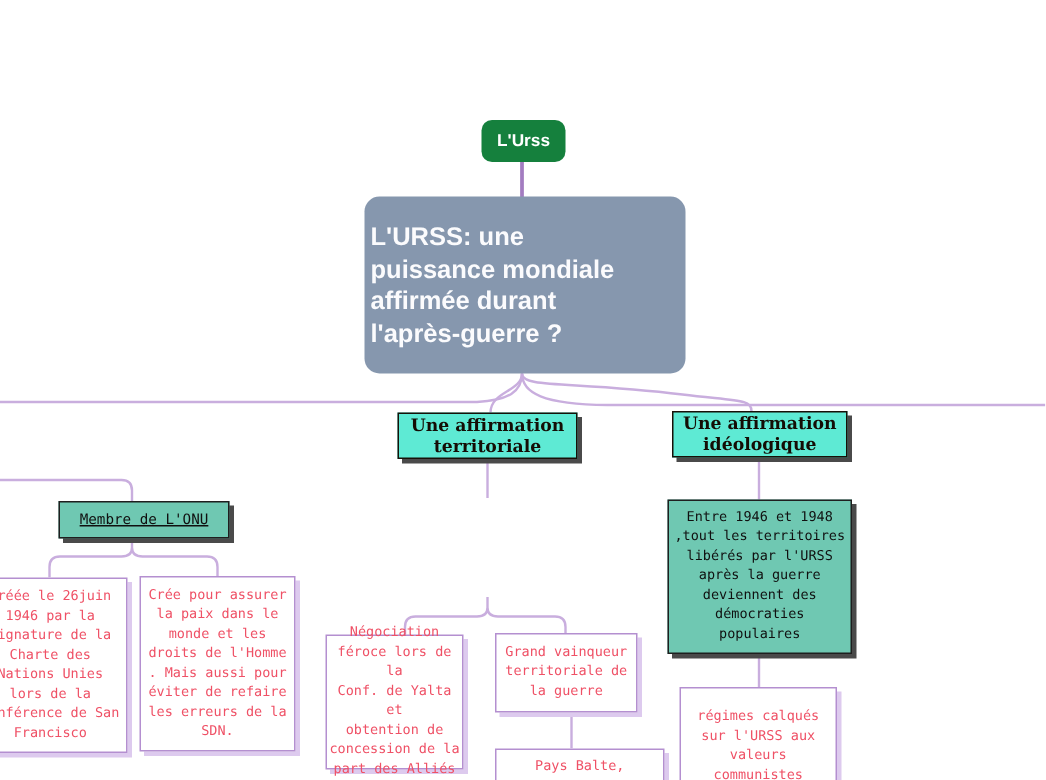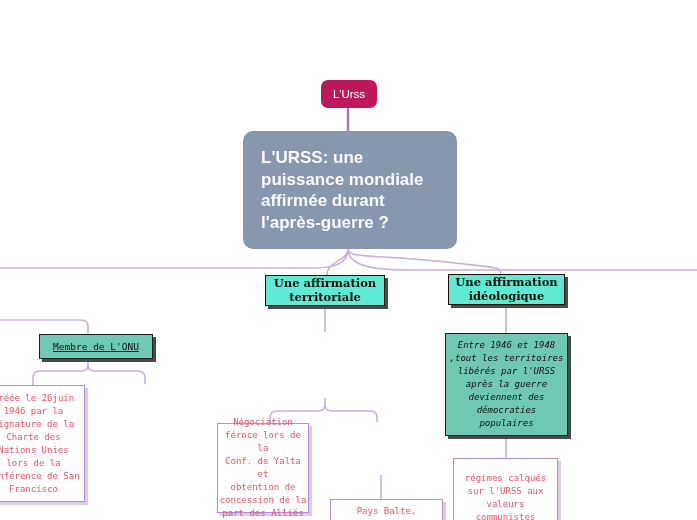--- a/index.html
+++ b/index.html
@@ -26,28 +26,28 @@
     background:#ffffff; border:1.6px solid #b48fd0;
     box-shadow:3px 3px 0 #ddcaee; color:#ef5166;
   }
   .tan {
     background:#5eead4; border:1.6px solid #171008;
     box-shadow:3px 3px 0 #4a4a4a; color:#140d05;
     font-family:"DejaVu Serif", serif; font-weight:bold;
     font-size:11.5px; line-height:13.5px;
   }
   .root-node {
-    background:#be185d; color:#ffffff; border-radius:7px;
-    font-size:11.5px; font-weight:normal;
+    background:#15803d; color:#ffffff; border-radius:7px;
+    font-size:11.5px; font-weight:bold;
   }
   .main-node {
     background:#8697ae; color:#fbfbfd; border-radius:10px;
     font-weight:bold; font-size:17px; line-height:21.5px;
     text-align:left; justify-content:flex-start; align-items:center;
-    padding:14px 18px;
+    padding:14px 4px;
   }
   .top-pad { align-items:flex-start; }
 </style>
 </head>
 <body>
 
 <div class="canvas">
 
   <svg class="connector-layer" width="697" height="520" viewBox="0 0 697 520" fill="none">
 
@@ -87,33 +87,44 @@
 
   <div class="node whitebox hand" style="left:-18px; top:385px; width:103px; height:117px;">Créée le 26juin
 1946 par la
 signature de la
 Charte des
 Nations Unies
 lors de la
 conférence de San
 Francisco</div>
 
+  <div class="node whitebox hand" style="left:93px; top:384px; width:104px; height:117px;">Crée pour assurer
+la paix dans le
+monde et les
+droits de l'Homme
+. Mais aussi pour
+éviter de refaire
+les erreurs de la
+SDN.</div>
 
 
   <div class="node whitebox hand" style="left:217px; top:423px; width:92px; height:90px;">Négociation
 féroce lors de la
 Conf. de Yalta et
 obtention de
 concession de la
 part des Alliés</div>
 
+  <div class="node whitebox hand" style="left:330px; top:422px; width:95px; height:53px;">Grand vainqueur
+territoriale de
+la guerre</div>
 
   <div class="node whitebox hand top-pad" style="left:330px; top:499px; width:113px; height:50px; padding-top:5px;">Pays Balte,</div>
 
-  <div class="node teal hand" style="left:445px; top:333px; width:123px; height:103px;font-style:italic;">Entre 1946 et 1948
+  <div class="node teal hand" style="left:445px; top:333px; width:123px; height:103px;">Entre 1946 et 1948
 ,tout les territoires
 libérés par l'URSS
 après la guerre
 deviennent des
 démocraties
 populaires</div>
 
   <div class="node whitebox hand" style="left:453px; top:458px; width:105px; height:80px;">régimes calqués
 sur l'URSS aux
 valeurs

